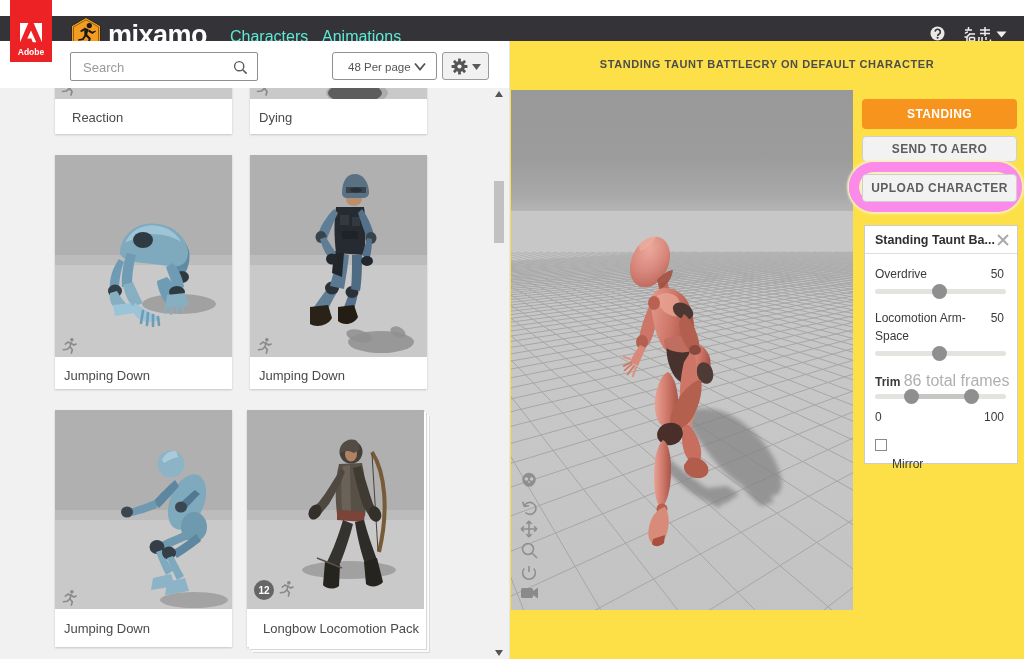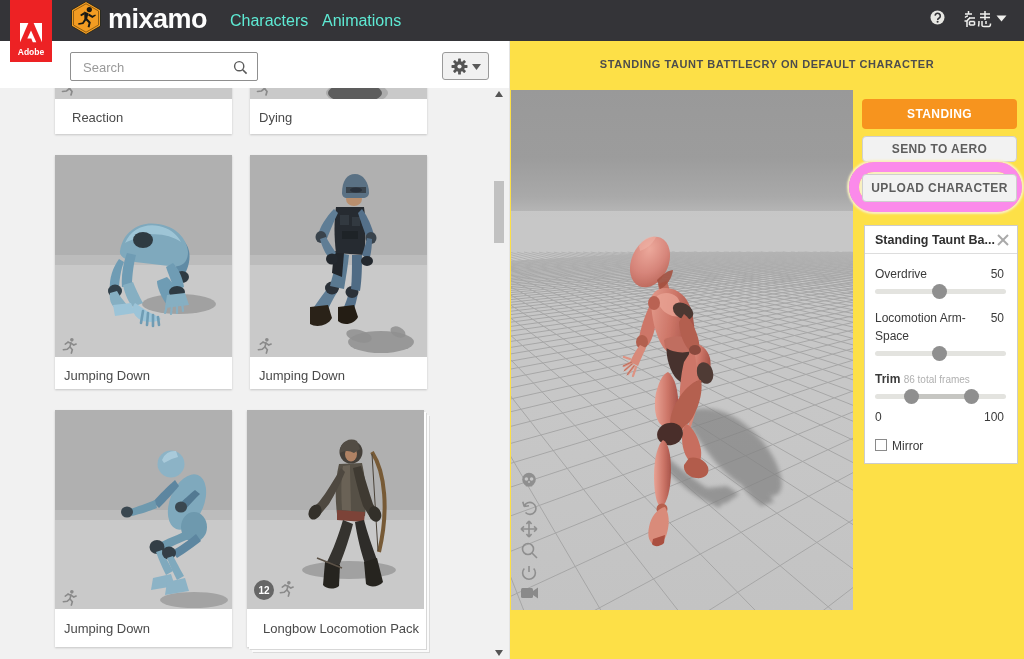--- a/index.html
+++ b/index.html
@@ -1,21 +1,21 @@
 <!DOCTYPE html>
 <html><head>
 <meta charset="utf-8">
 <style>
 * { margin:0; padding:0; box-sizing:border-box; }
 html,body { width:1024px; height:659px; overflow:hidden; background:#fff;
   font-family:"Liberation Sans", sans-serif; }
 #app { position:relative; width:1024px; height:659px; }
 
 
-#topbar { position:absolute; left:0; top:0; width:1024px; height:41px; background:#343438; }
+#topbar { position:absolute; left:0; top:16px; width:1024px; height:41px; background:#343438; }
 #adobetab { position:absolute; left:10px; top:0; width:42px; height:62px; background:#ed2224; z-index:20; }
 #mixlogo { position:absolute; left:71px; top:1px; }
 #mixword { position:absolute; left:108px; top:4px; color:#fdfdfd; font-size:27px; font-weight:bold; letter-spacing:-0.5px; }
 .navlink { position:absolute; top:12px; color:#5eead4; font-size:16px; }
 #help { position:absolute; left:930px; top:10px; }
 #user { position:absolute; left:963px; top:10px; }
 
 
 #leftpanel { position:absolute; left:0; top:41px; width:510px; height:618px; background:#f1f1f1; }
 #toolbar { position:absolute; left:0; top:0; width:510px; height:47px; background:#fff; }
@@ -106,20 +106,26 @@
     </svg>
   </div>
 
   <div id="leftpanel">
     <div id="toolbar">
       <div id="searchbox">
           <span>Search</span>
         <svg style="position:absolute;right:9px;top:7px;" width="15" height="15" viewBox="0 0 15 15">
           <circle cx="6.2" cy="6.2" r="4.6" fill="none" stroke="#5a5a5a" stroke-width="1.4"></circle>
           <line x1="9.7" y1="9.7" x2="13.6" y2="13.6" stroke="#5a5a5a" stroke-width="1.6"></line>
+        </svg>
+      </div>
+      <div id="perpage">
+          <span>48 Per page</span>
+        <svg style="position:absolute;right:10px;top:9px;" width="12" height="9" viewBox="0 0 12 9">
+          <polyline points="1,1.5 6,7.5 11,1.5" fill="none" stroke="#555" stroke-width="1.8"></polyline>
         </svg>
       </div>
       <div id="gearbtn">
         <svg style="position:absolute;left:8px;top:5px;" width="17" height="17" viewBox="0 0 17 17">
           <g fill="#555">
             <rect x="7.1" y="0.5" width="2.8" height="16" rx="0.6"></rect>
             <rect x="0.5" y="7.1" width="16" height="2.8" rx="0.6"></rect>
             <rect x="7.1" y="0.5" width="2.8" height="16" rx="0.6" transform="rotate(45 8.5 8.5)"></rect>
             <rect x="7.1" y="0.5" width="2.8" height="16" rx="0.6" transform="rotate(-45 8.5 8.5)"></rect>
             <circle cx="8.5" cy="8.5" r="5.4"></circle>
@@ -628,24 +634,24 @@
     </div>
     <div class="plabel" style="left:10px; top:41px;">Overdrive</div>
       <div class="pval" style="top:41px;">50</div>
     <div class="ptrack" style="top:63px;"></div>
     <div class="pthumb" style="left:67px; top:58px;"></div>
     <div class="plabel" style="left:10px; top:85px;">Locomotion Arm-</div>
       <div class="pval" style="top:85px;">50</div>
     <div class="plabel" style="left:10px; top:103px;">Space</div>
     <div class="ptrack" style="top:125px;"></div>
     <div class="pthumb" style="left:67px; top:120px;"></div>
-    <div class="plabel" style="left:10px; top:146px;"><b>Trim</b> <span style="font-size:10px;color:#b0b0b0;">86 total frames</span></div>
+    <div class="plabel" style="left:10px; top:146px;"><b>Trim</b> <span style="font-size:16px;color:#b0b0b0;">86 total frames</span></div>
     <div class="ptrack" style="top:168px;"></div>
     <div class="ptrack" style="top:168px; left:46px; width:60px; background:#c6c6c2;"></div>
     <div class="pthumb" style="left:39px; top:163px;"></div>
     <div class="pthumb" style="left:99px; top:163px;"></div>
     <div class="plabel" style="left:10px; top:184px;">0</div>
       <div class="pval" style="top:184px;">100</div>
     <div id="mirrorbox"></div>
-    <div class="plabel" style="left:27px; top:213px;">Mirror</div>
+    <div class="plabel" style="left:27px; top:231px;">Mirror</div>
   </div>
 
 </div>
 
 </body></html>

